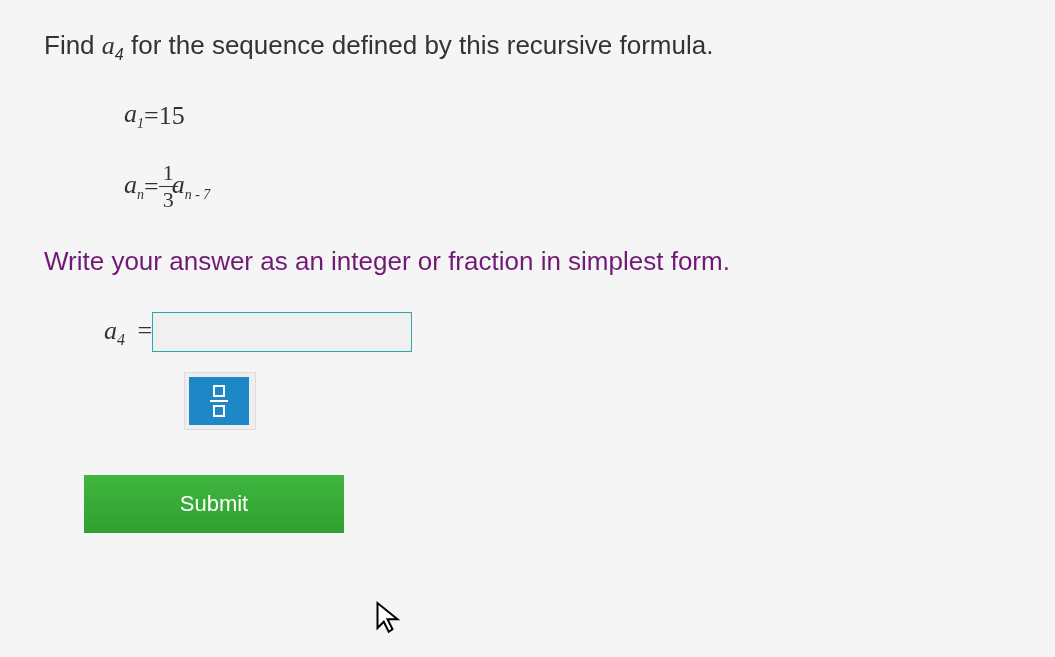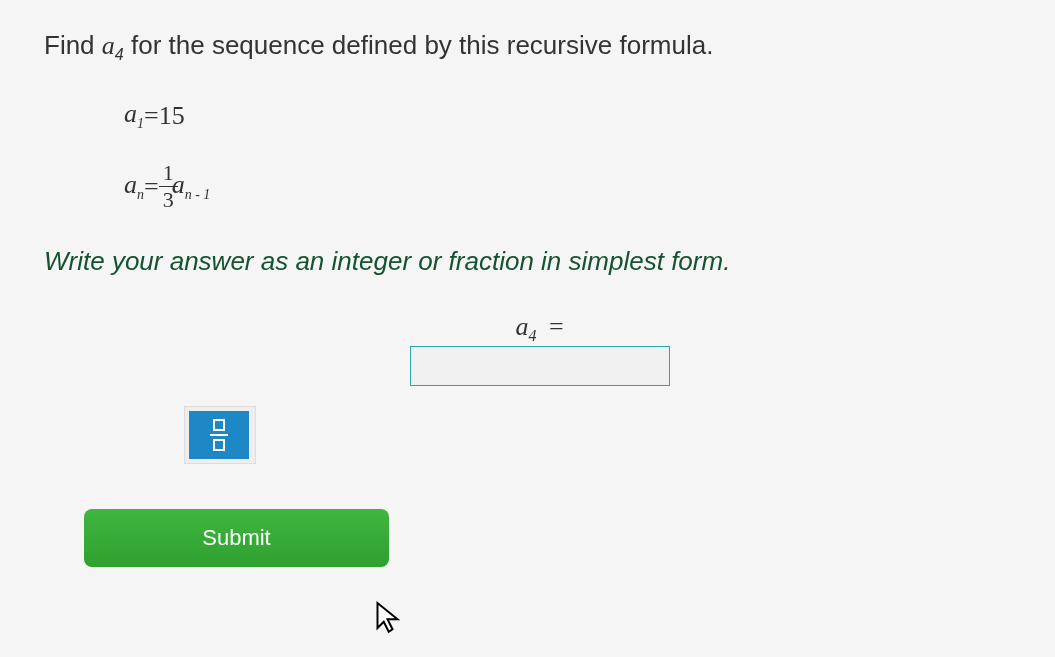--- a/index.html
+++ b/index.html
@@ -57,31 +57,29 @@
   }
   .fraction .num {
     padding: 0 4px 2px 4px;
     border-bottom: 1.5px solid #333;
   }
   .fraction .den {
     padding: 2px 4px 0 4px;
   }
   .instruction {
     font-size: 26px;
-    color: #14532d;
-    font-style: italic;
+    color: #701a75;
     margin-top: 35px;
     margin-bottom: 35px;
   }
   .answer-row {
     margin-left: 60px;
     display: flex;
     align-items: center;
     margin-bottom: 20px;
-    flex-direction: column;
   }
   .answer-label {
     font-size: 26px;
     color: #333;
     font-style: italic;
     font-family: Georgia, 'Times New Roman', serif;
   }
   .answer-input {
     width: 260px;
     height: 40px;
@@ -120,25 +118,25 @@
     border: 2px solid #fff;
   }
   .frac-line {
     width: 18px;
     height: 2px;
     background: #fff;
     margin: 3px 0;
   }
   .submit-btn {
     margin-left: 40px;
-    width: 305px;
+    width: 260px;
     height: 58px;
     background: linear-gradient(to bottom, #3fb63f, #2fa02f);
     border: none;
-    border-radius: 8px;
+    border-radius: 0;
     color: #fff;
     font-size: 22px;
     cursor: pointer;
     text-align: center;
   }
   .cursor {
     position: absolute;
     left: 375px;
     top: 600px;
     pointer-events: none;
@@ -158,21 +156,21 @@
     <span class="reg">15</span>
   </div>
 
   <div class="math-block">
     <span><span>a</span><span class="sub-n">n</span></span>
     <span class="reg">=</span>
     <span class="fraction">
       <span class="num">1</span>
       <span class="den">3</span>
     </span>
-      <span style="margin-left:-6px;"><span>a</span><span class="sub-n">n - 1</span></span>
+      <span style="margin-left:-6px;"><span>a</span><span class="sub-n">n - 7</span></span>
   </div>
 
   <div class="instruction">Write your answer as an integer or fraction in simplest form.</div>
 
   <div class="answer-row">
     <span class="answer-label">
       <span>a</span><span class="sub">4</span>
       <span style="font-style:normal;margin-left:6px;">=</span>
     </span>
     <input type="text" class="answer-input" value="" style="">

